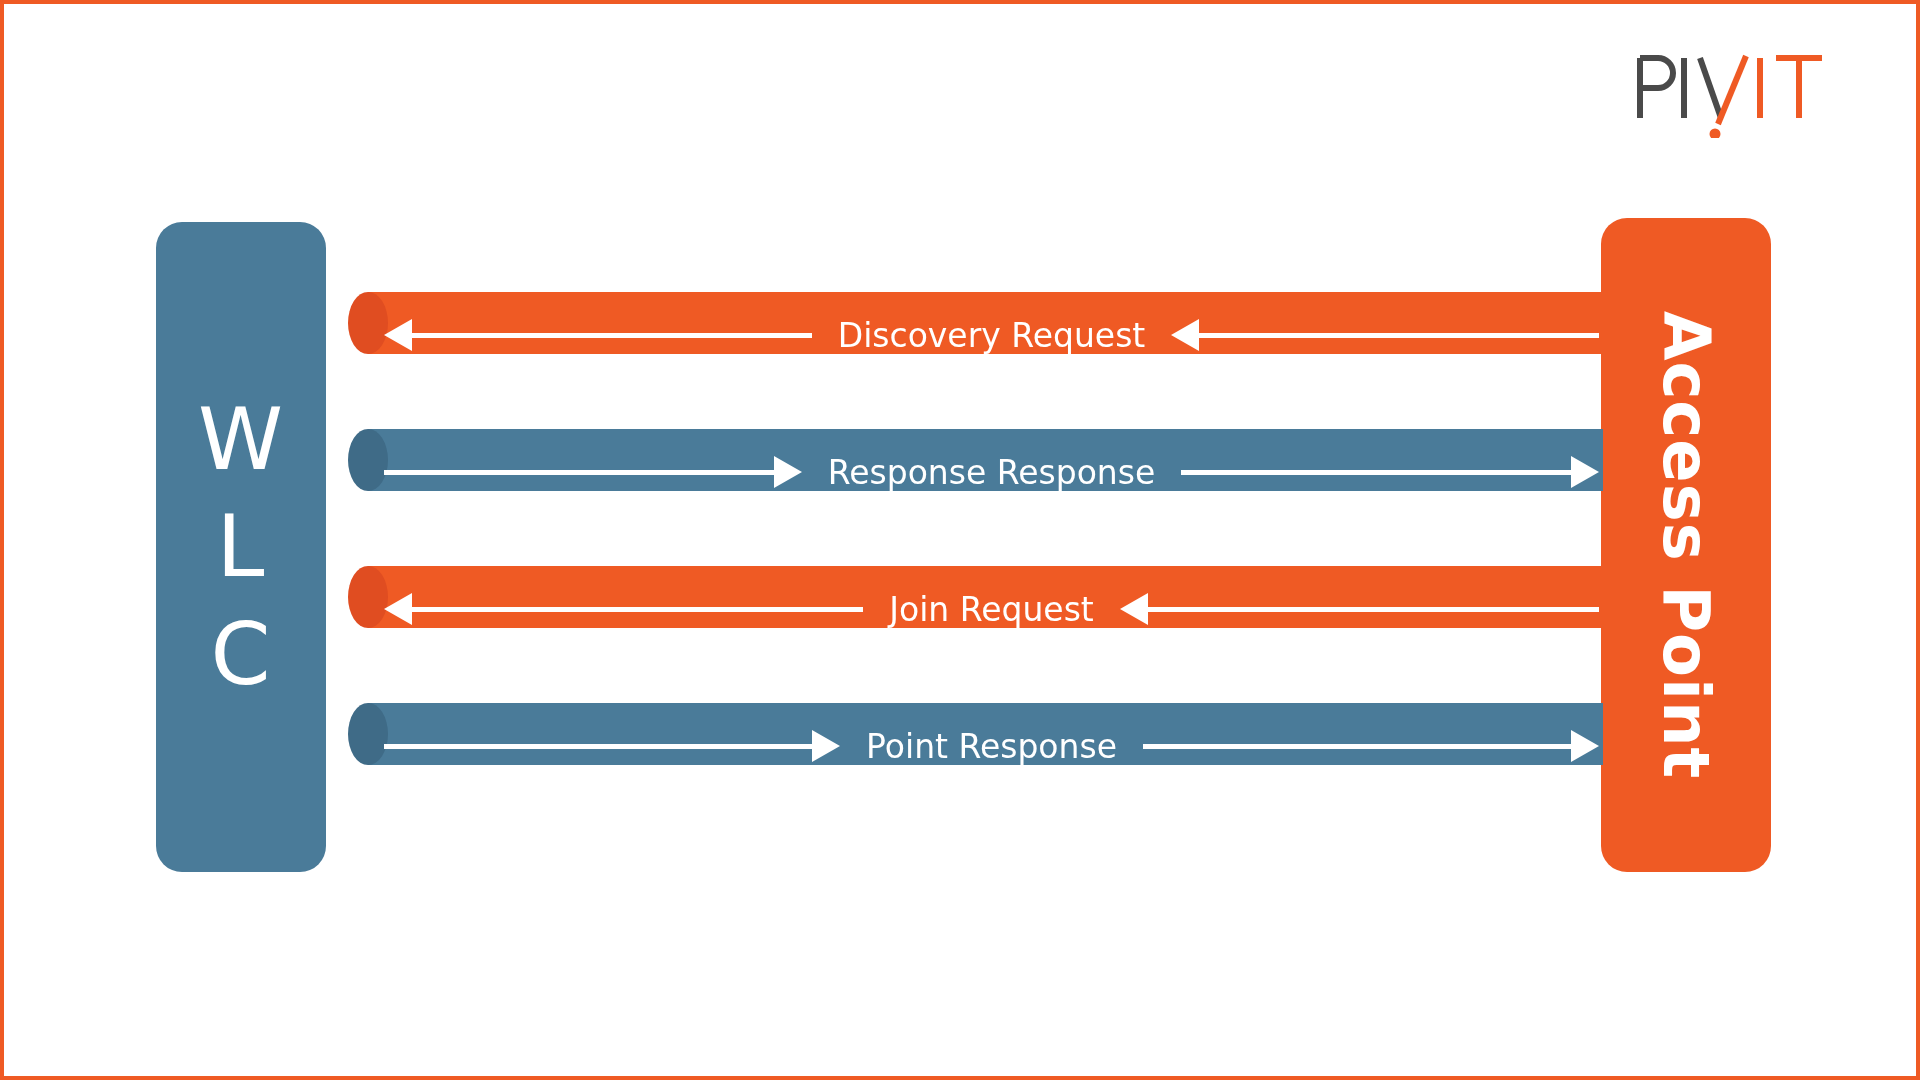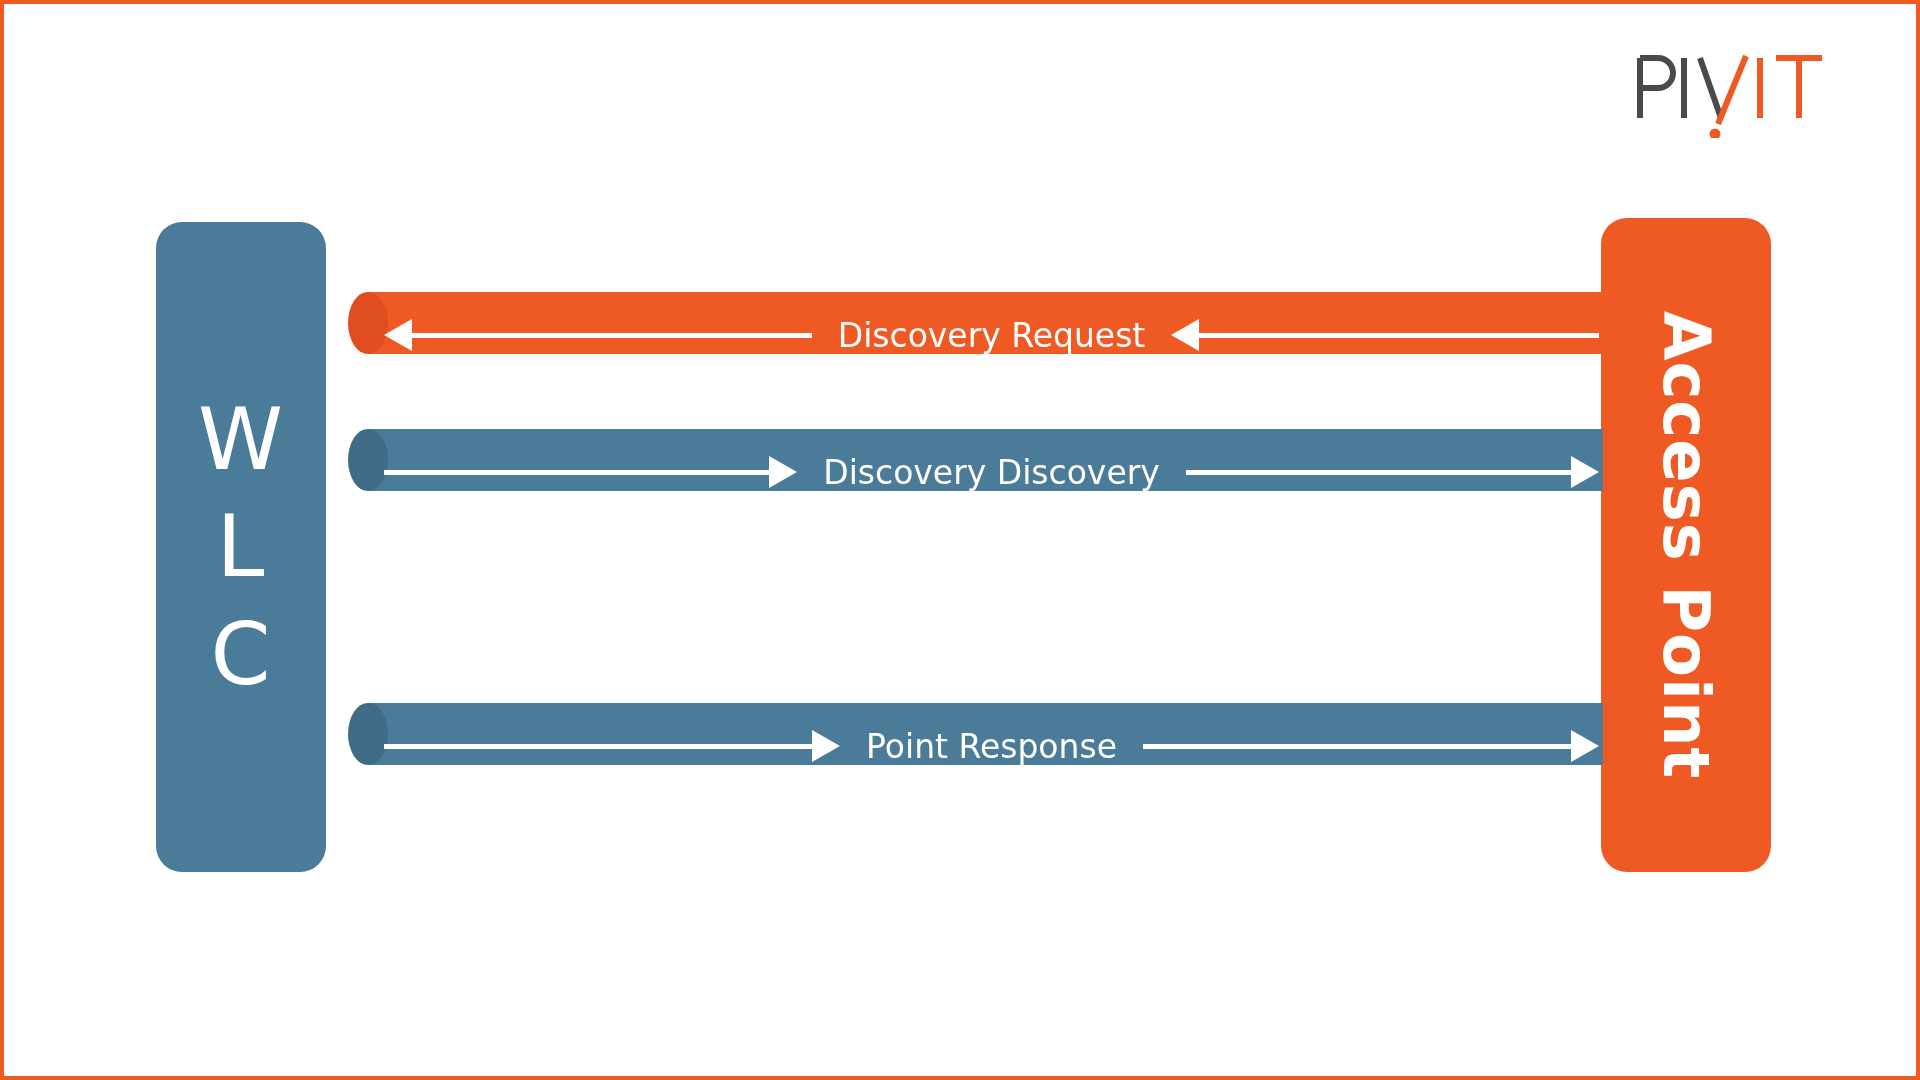--- a/index.html
+++ b/index.html
@@ -210,28 +210,43 @@
   </div>
 
   <div id="bar-1" class="bar blue">
     <div class="body"></div>
     <div class="cap"></div>
     <div class="row">
       <div class="seg right">
         <div class="shaft"></div>
         <div class="head"></div>
       </div>
-      <div class="label">Discovery Discovery</div>
-      <div class="seg right">
-        <div class="shaft"></div>
-        <div class="head"></div>
-      </div>
-    </div>
-  </div>
-
+      <div class="label">Response Response</div>
+      <div class="seg right">
+        <div class="shaft"></div>
+        <div class="head"></div>
+      </div>
+    </div>
+  </div>
+
+  <div id="bar-2" class="bar orange">
+    <div class="body"></div>
+    <div class="cap"></div>
+    <div class="row">
+      <div class="seg left">
+        <div class="shaft"></div>
+        <div class="head"></div>
+      </div>
+      <div class="label">Join Request</div>
+      <div class="seg left">
+        <div class="shaft"></div>
+        <div class="head"></div>
+      </div>
+    </div>
+  </div>
 
   <div id="bar-3" class="bar blue">
     <div class="body"></div>
     <div class="cap"></div>
     <div class="row">
       <div class="seg right">
         <div class="shaft"></div>
         <div class="head"></div>
       </div>
       <div class="label">Point Response</div>

